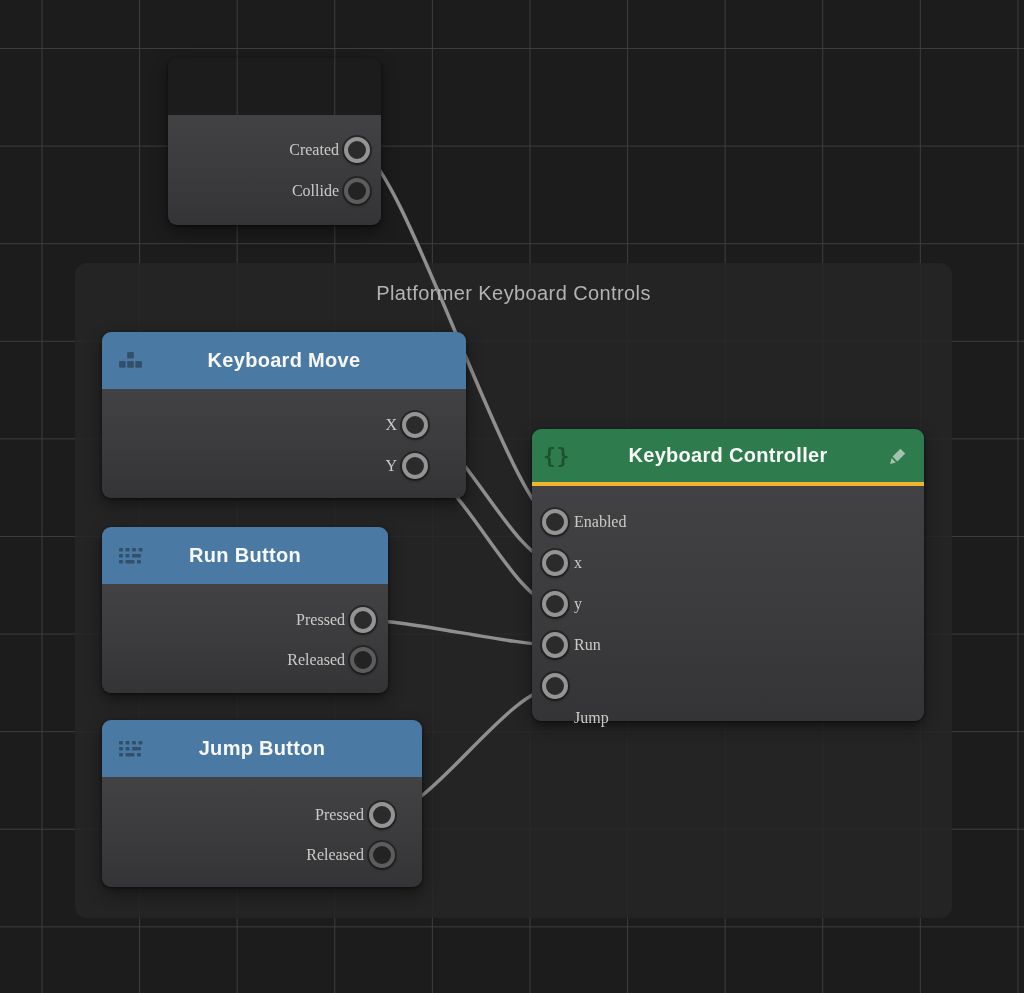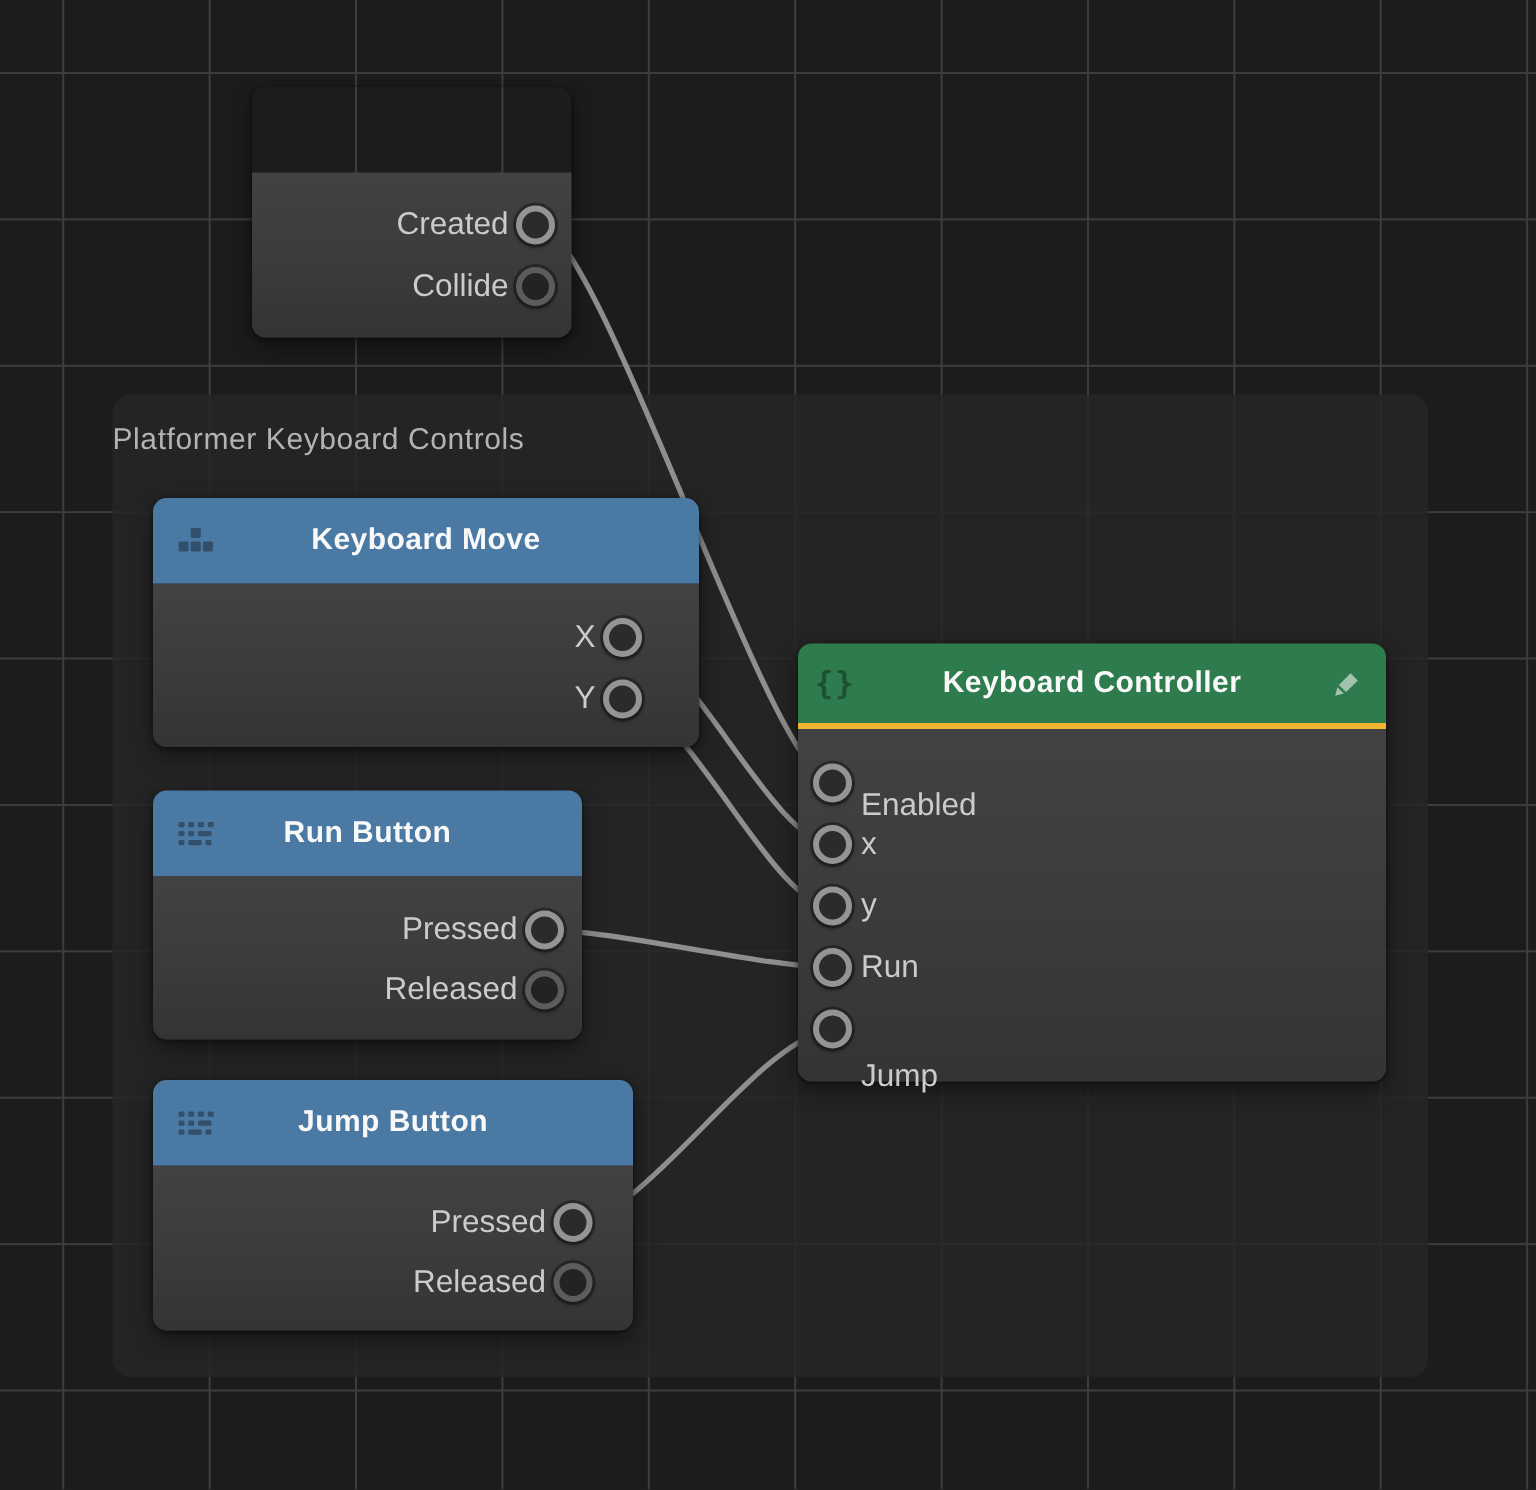--- a/index.html
+++ b/index.html
@@ -11,21 +11,21 @@
       linear-gradient(to bottom, #3d3d3d 1.4px, transparent 1.4px);
     background-size:97.6px 97.6px, 97.6px 97.6px;
     background-position:41.5px 0px, 0px 48px;
     font-family:"Liberation Sans", sans-serif;
   }
   .group{
     position:absolute;left:75px;top:263px;width:877px;height:655px;
     background:rgba(38,38,38,0.85);border-radius:12px;z-index:1;
   }
   .group-label{
-    position:absolute;left:75px;top:282px;width:877px;
+    position:absolute;left:75px;top:282px;width:877px;text-align:center;
     font-size:20px;color:#b3b3b3;letter-spacing:0.4px;z-index:3;
   }
   .wires{position:absolute;left:0;top:0;z-index:2;}
   .wires path{stroke:#8f8f8f;stroke-width:3.5;fill:none;stroke-linecap:round;}
 
   .node{position:absolute;z-index:4;border-radius:9px;
     box-shadow:0 6px 16px rgba(0,0,0,0.45), 0 1px 3px rgba(0,0,0,0.5);}
   .node-header{position:relative;height:57px;border-radius:9px 9px 0 0;
     display:flex;align-items:center;justify-content:center;box-sizing:border-box;}
   .node-header.accented{height:57px;border-bottom:4px solid #f0b431;}
@@ -40,21 +40,21 @@
   .icon-left2{left:16px;}
   .icon-right{right:16px;left:auto;}
   .braces{font-family:"DejaVu Sans Mono", monospace;font-size:21px;font-weight:bold;
     color:#1d5132;letter-spacing:1px;line-height:1;}
   .port{
     position:absolute;width:26px;height:26px;border-radius:50%;box-sizing:border-box;
     border:4px solid #949494;background:#2b2b2b;transform:translate(-50%,-50%);
     box-shadow:0 0 0 2px rgba(22,22,22,0.55), 0 2px 3px rgba(0,0,0,0.4);
   }
   .port.dim{border-color:#5c5c5c;background:#232323;}
-  .plabel{position:absolute;font-size:21px;color:#cbcbc8;white-space:nowrap;}
+  .plabel{position:absolute;font-size:16px;color:#cbcbc8;white-space:nowrap;font-family:Liberation Serif, serif;}
   .plabel-r{transform:translate(-100%,-50%);}
   .plabel-l{transform:translate(0,-50%);}
 </style>
 </head>
 <body>
 
 <div class="canvas">
 
   <div class="group"></div>
 
@@ -159,21 +159,21 @@
       <span class="node-icon icon-right">
         <svg width="20" height="20" viewBox="0 0 20 20">
           <g fill="#a3c3ac">
             <path d="M12.4 2.8 L17.2 7.6 L9.4 15.4 L4.6 10.6 Z"></path>
             <path d="M3.6 12.1 L7.9 16.4 L2.1 17.9 Z"></path>
           </g>
         </svg>
       </span>
     </div>
     <span class="port" style="left:23px;top:93px;"></span>
-    <span class="plabel plabel-l" style="left:42px;top:108px;">Enabled</span>
+    <span class="plabel plabel-l" style="left:42px;top:93px;">Enabled</span>
     <span class="port" style="left:23px;top:134px;"></span>
     <span class="plabel plabel-l" style="left:42px;top:134px;">x</span>
     <span class="port" style="left:23px;top:175px;"></span>
     <span class="plabel plabel-l" style="left:42px;top:175px;">y</span>
     <span class="port" style="left:23px;top:216px;"></span>
     <span class="plabel plabel-l" style="left:42px;top:216px;">Run</span>
     <span class="port" style="left:23px;top:257px;"></span>
     <span class="plabel plabel-l" style="left:42px;top:257px;margin-top:32px;">Jump</span>
   </div>
 

